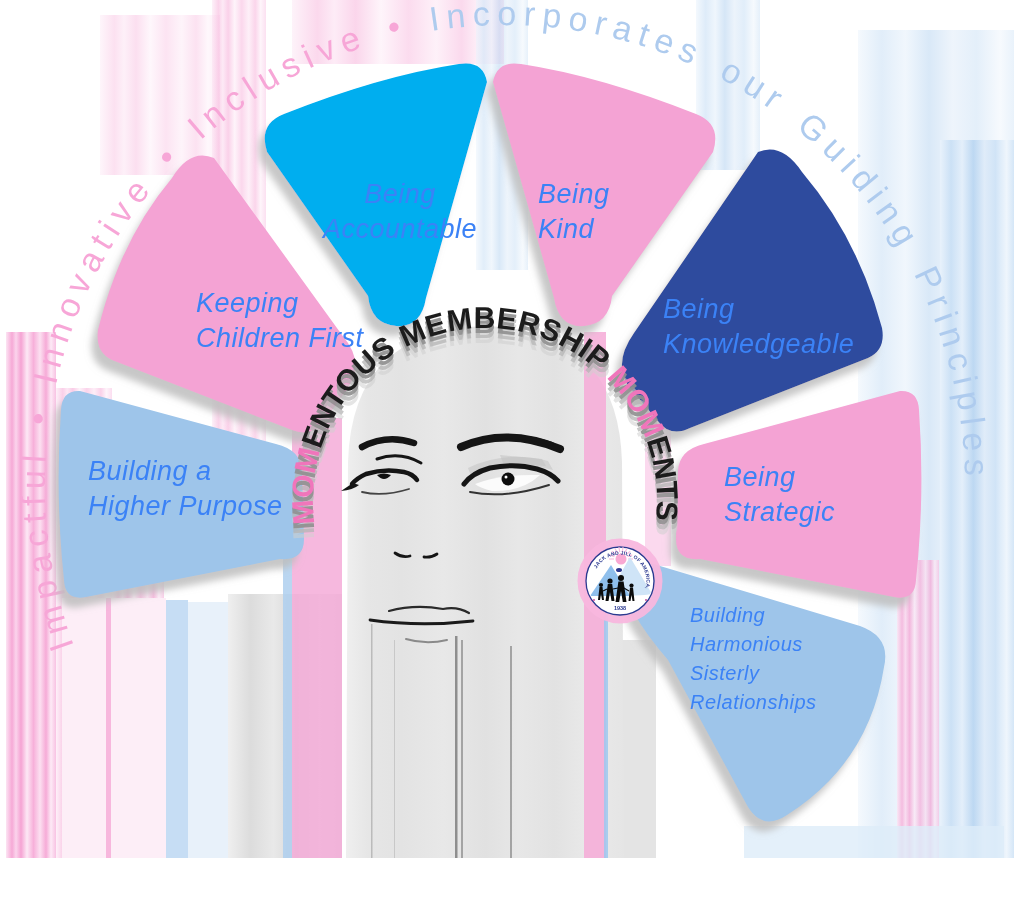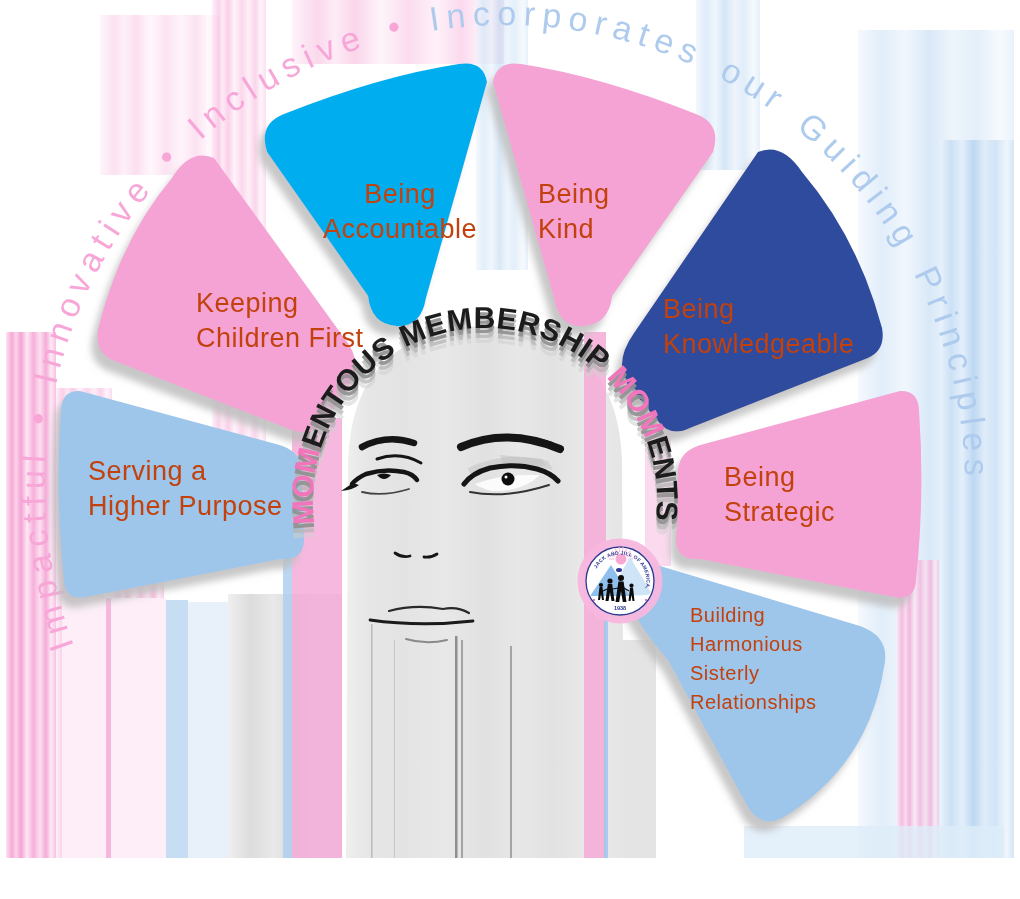--- a/index.html
+++ b/index.html
@@ -1,21 +1,21 @@
 <!DOCTYPE html>
 <html><head>
 <meta charset="utf-8">
 <style>
   html,body{margin:0;padding:0;background:#fff;}
   #stage{position:relative;width:1020px;height:899px;overflow:hidden;background:#fff;
          font-family:"Liberation Sans", sans-serif;}
   #stage svg{position:absolute;left:0;top:0;}
   .labels{position:absolute;left:0;top:0;width:1020px;height:899px;pointer-events:none;}
-  .petal-label{position:absolute;color:#c2410c;font-size:27px;line-height:35px;
-               letter-spacing:.5px;white-space:pre-line;font-weight:400;}
+  .petal-label{position:absolute;color:#3b82f6;font-size:27px;line-height:35px;
+               letter-spacing:.5px;white-space:pre-line;font-weight:400;font-style:italic;}
   .petal-label.centered{transform:translateX(-50%);text-align:center;}
   .petal-label.small{font-size:20px;line-height:29px;}
   .ring-text{font-size:34px;letter-spacing:7px;word-spacing:6px;font-weight:400;}
   .arc-text{font-size:30px;font-weight:bold;letter-spacing:.5px;}
   .logo-ring{font-size:5px;font-weight:bold;letter-spacing:.25px;fill:#2b3990;}
   .logo-year{font-size:5.5px;font-weight:bold;fill:#2b3990;text-anchor:middle;}
 </style>
 </head>
 <body>
 
@@ -211,21 +211,21 @@
     <text class="logo-year" x="620" y="610">1938</text>
     <circle cx="594" cy="600" r="1" fill="#c94f9e"></circle>
     <circle cx="646" cy="600" r="1" fill="#c94f9e"></circle>
   </g>
 
   <rect x="0" y="858" width="1020" height="41" fill="#ffffff"></rect>
   <rect x="1014" y="0" width="6" height="899" fill="#ffffff"></rect>
 </svg>
 
 <div class="labels">
-  <div class="petal-label" style="left:88px;  top:454px;">Serving a
+  <div class="petal-label" style="left:88px;  top:454px;">Building a
 Higher Purpose</div>
   <div class="petal-label" style="left:160px; top:286px;margin-left:36px;">Keeping
 Children First</div>
   <div class="petal-label centered" style="left:400px; top:177px;">Being
 Accountable</div>
   <div class="petal-label" style="left:538px; top:177px;">Being
 Kind</div>
   <div class="petal-label" style="left:663px; top:292px;">Being
 Knowledgeable</div>
   <div class="petal-label" style="left:724px; top:460px;">Being

